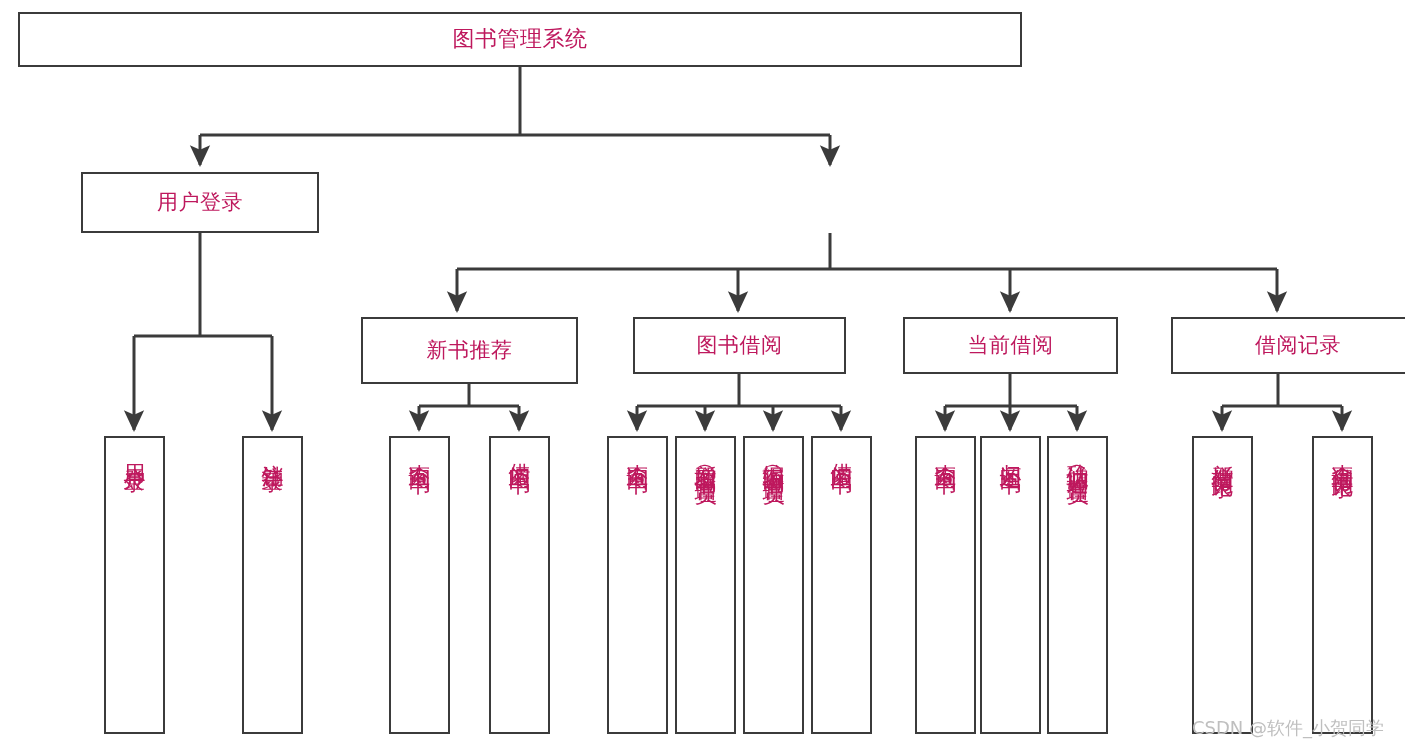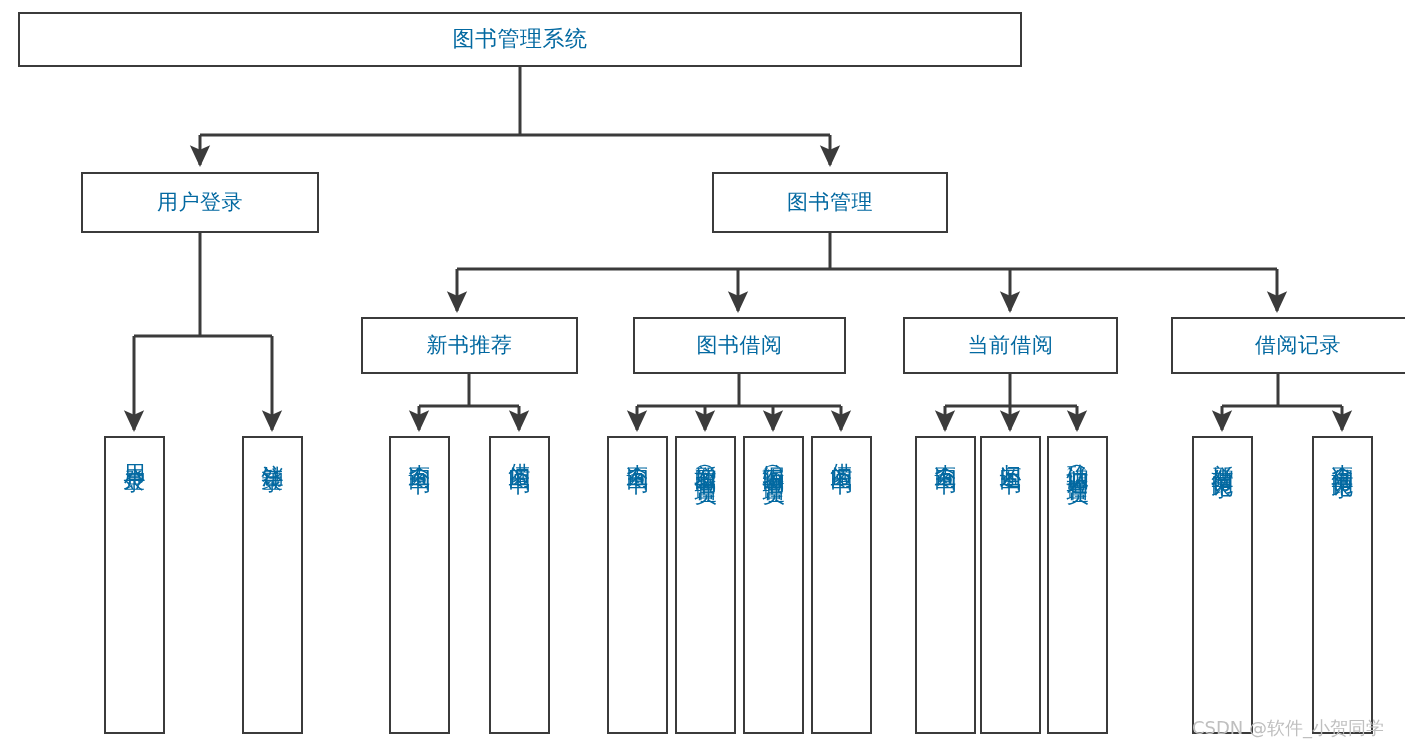--- a/index.html
+++ b/index.html
@@ -26,21 +26,21 @@
     pointer-events: none;
   }
   .node {
     position: absolute;
     box-sizing: border-box;
     background: #ffffff;
     border: 2.5px solid #3b3b3b;
     display: flex;
     align-items: center;
     justify-content: center;
-    color: #0369a1;
+    color: #be185d;
     text-align: center;
     line-height: 1.12;
     z-index: 2;
   }
   .node-label {
     display: block;
     white-space: pre-line;
   }
   
   .node.horiz .node-label {
@@ -126,25 +126,22 @@
     </g>
   </svg>
 
   <div class="node horiz root" style="left:18px; top:12px; width:1004px; height:55px;">
     <span class="node-label">图书管理系统</span>
   </div>
 
   <div class="node horiz" style="left:81px; top:172px; width:238px; height:61px;">
     <span class="node-label">用户登录</span>
   </div>
-  <div class="node horiz" style="left:712px; top:172px; width:236px; height:61px;">
-    <span class="node-label">图书管理</span>
-  </div>
 
-  <div class="node horiz" style="left:361px; top:317px; width:217px; height:57px;">
+  <div class="node horiz" style="left:361px; top:317px; width:217px; height:67px;">
     <span class="node-label">新书推荐</span>
   </div>
   <div class="node horiz" style="left:633px; top:317px; width:213px; height:57px;">
     <span class="node-label">图书借阅</span>
   </div>
   <div class="node horiz" style="left:903px; top:317px; width:215px; height:57px;align-items:center;">
     <span class="node-label">当前借阅</span>
   </div>
   <div class="node horiz" style="left:1171px; top:317px; width:254px; height:57px;">
     <span class="node-label">借阅记录</span>

